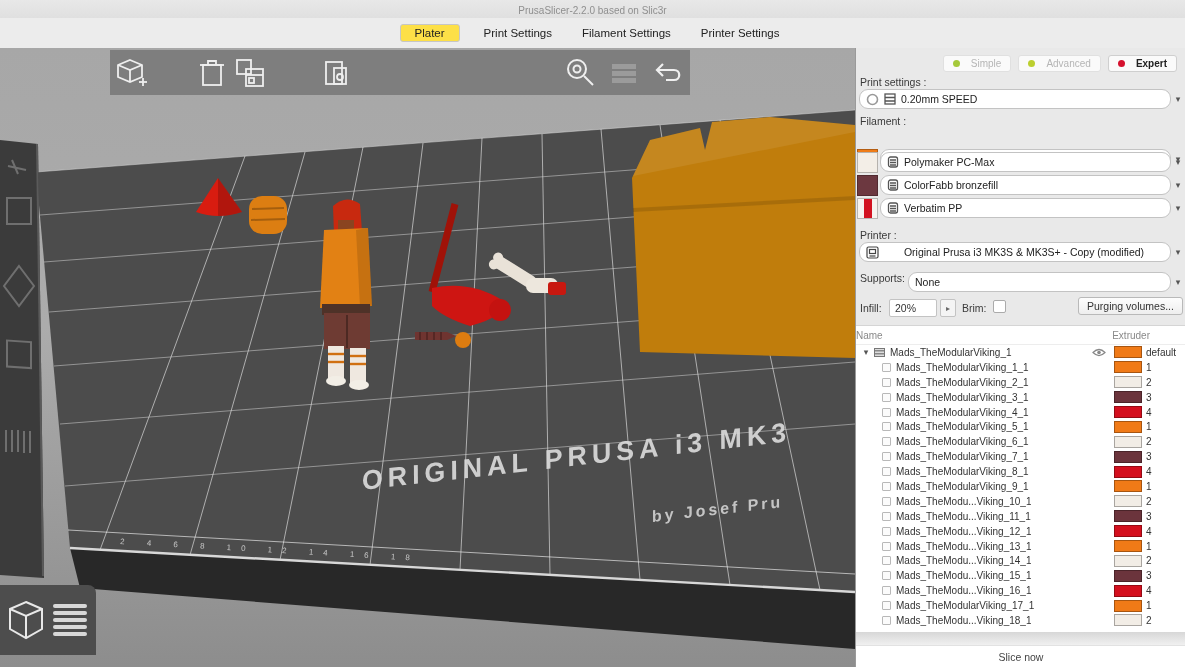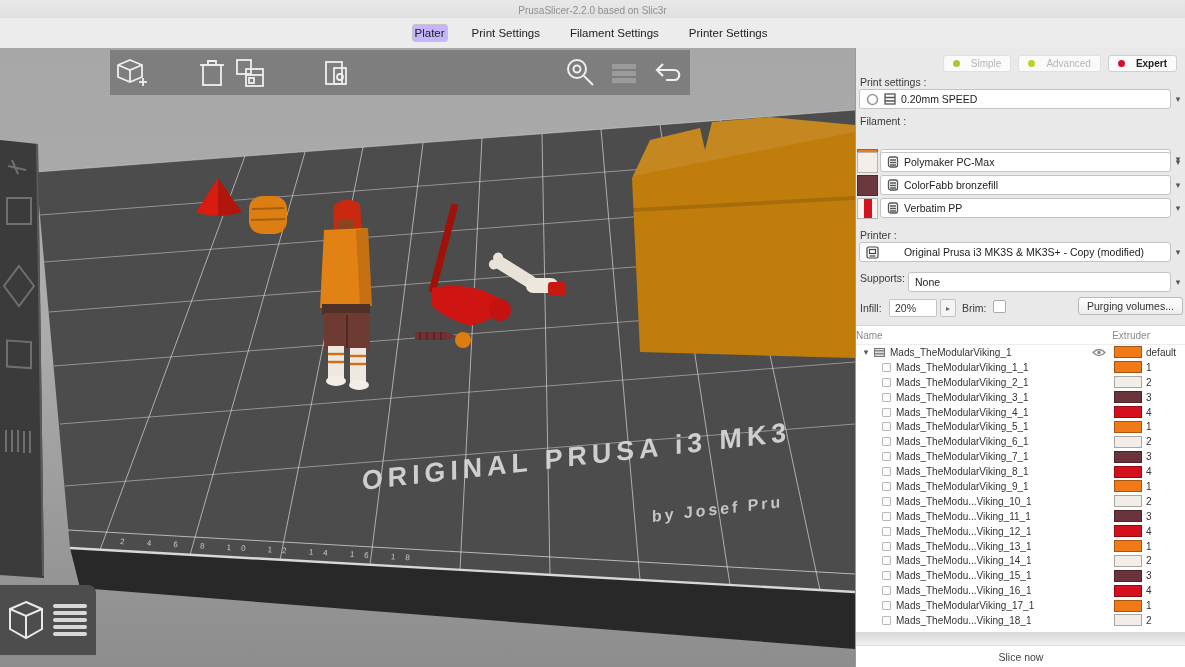--- a/index.html
+++ b/index.html
@@ -7,21 +7,21 @@
   #app{position:relative;width:1185px;height:667px;overflow:hidden;background:#ECECEC;}
 
   
   .titlebar{position:absolute;left:0;top:0;width:1185px;height:22px;background:linear-gradient(#E8E8E8,#DEDEDE);
     border-bottom:1px solid #CFCFCF;display:flex;align-items:center;justify-content:center;
     font-size:10px;color:#8F8F8F;}
   
   .tabbar{position:absolute;left:0;top:18px;width:1185px;height:30px;background:#ECECEC;
     display:flex;align-items:center;justify-content:center;gap:18px;font-size:11.5px;color:#222;}
   .tab{padding:2px 6px;cursor:default;}
-  .tab.active{background:#c4b5fd;border:1px solid #C6C6C6;border-radius:3px;padding:2px 2px;}
+  .tab.active{background:#fde047;border:1px solid #C6C6C6;border-radius:3px;padding:2px 14px;}
 
   
   .viewport{position:absolute;left:0;top:48px;width:855px;height:619px;overflow:hidden;background:#A9A9A9;}
   .scene{position:absolute;left:0;top:0;}
 
   .topbar{position:absolute;left:110px;top:2px;width:580px;height:45px;background:#7E7E7E;
     display:flex;align-items:center;}
   .topbar .ticon{width:44px;height:36px;display:flex;align-items:center;justify-content:center;}
   .sp{flex:1;}
 
@@ -30,21 +30,21 @@
 
   
   .sidebar{position:absolute;left:855px;top:48px;width:330px;height:619px;background:#E9E9E9;
     border-left:1px solid #9A9A9A;font-size:10.5px;color:#333;}
   .modes{position:absolute;top:7px;right:8px;display:flex;gap:7px;}
   .mode{background:#FAFAFA;border:1px solid #E0E0E0;border-radius:3px;padding:2px 9px;display:flex;
     align-items:center;gap:11px;font-size:10px;color:#B5B5B5;}
   .mode.active{color:#222;font-weight:bold;border-color:#CFCFCF;}
   .mode .dot{width:7px;height:7px;border-radius:50%;}
   .slabel{position:absolute;left:4px;font-size:10.5px;color:#3A3A3A;}
-  .combo{position:absolute;background:#FFF;border:1px solid #C3C3C3;border-radius:3px;height:20px;
+  .combo{position:absolute;background:#FFF;border:1px solid #C3C3C3;border-radius:9px;height:20px;
     display:flex;align-items:center;gap:5px;padding:0 6px;font-size:10.5px;color:#222;overflow:hidden;white-space:nowrap;}
   .carrow{position:absolute;width:14px;height:20px;display:flex;align-items:center;justify-content:center;
     color:#555;font-size:9px;}
   .swatch{position:absolute;width:21px;height:21px;border:1px solid rgba(0,0,0,.25);display:flex;}
   .swatch .bar{width:8px;height:100%;margin:0 auto;}
   .smallicon{flex:0 0 auto;display:flex;align-items:center;}
   .purge{position:absolute;background:linear-gradient(#FDFDFD,#EEEEEE);border:1px solid #B9B9B9;
     border-radius:3px;padding:2px 8px;font-size:10.5px;color:#333;}
   .checkbox{position:absolute;width:13px;height:13px;background:#FFF;border:1px solid #ABABAB;border-radius:2px;}
   .spinbox{position:absolute;background:#FFF;border:1px solid #C3C3C3;border-radius:2px;height:18px;

